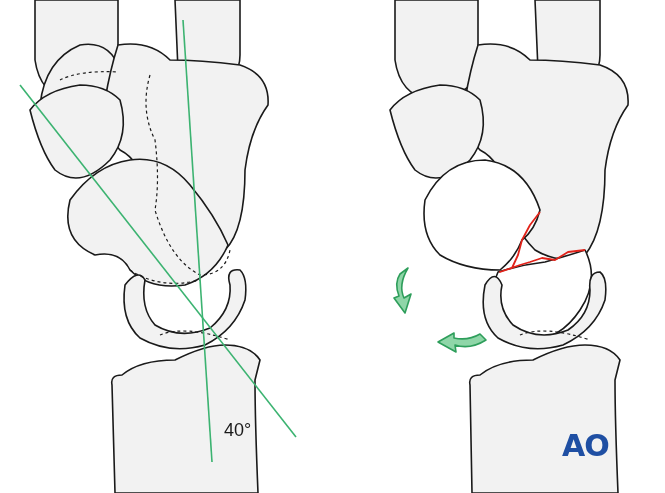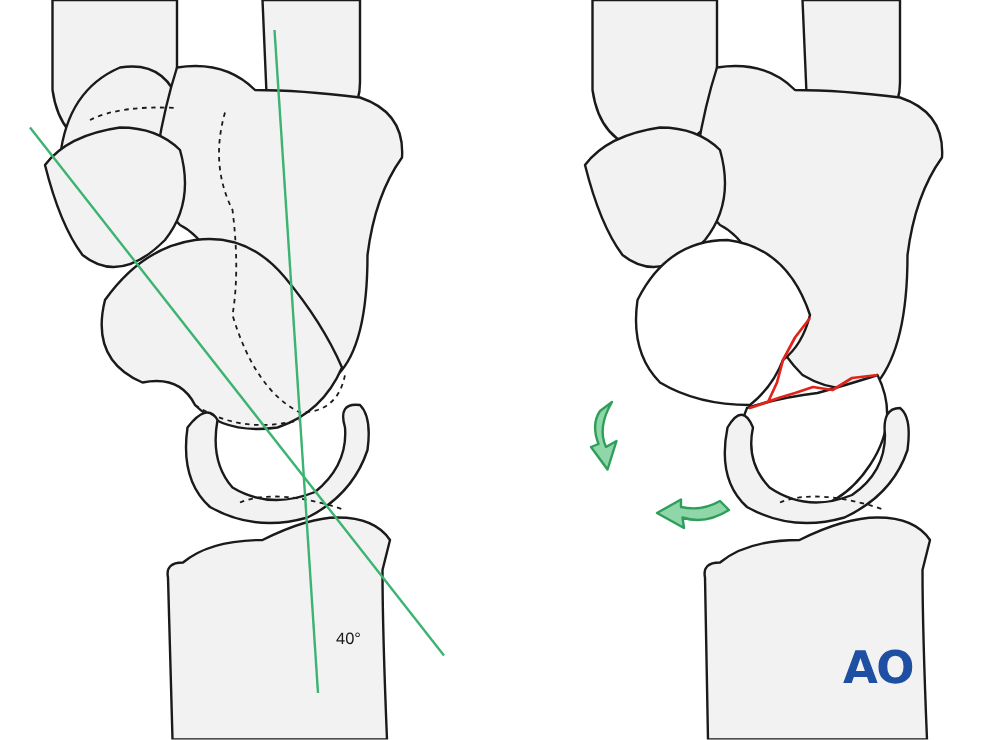--- a/index.html
+++ b/index.html
@@ -4,21 +4,21 @@
 <style>
   html, body { margin: 0; padding: 0; background: #ffffff; }
   body { width: 665px; height: 493px; position: relative; overflow: hidden; font-family: "Liberation Sans", sans-serif; }
   svg { position: absolute; left: 0; top: 0; }
   .bone { fill: #f2f2f2; stroke: #1a1a1a; stroke-width: 1.6; stroke-linejoin: round; }
   .bone-white { fill: #ffffff; stroke: #1a1a1a; stroke-width: 1.6; stroke-linejoin: round; }
   .dash { fill: none; stroke: #1a1a1a; stroke-width: 1.2; stroke-dasharray: 3 3; }
   .axis { stroke: #3cb371; stroke-width: 1.6; fill: none; }
   .fracture { fill: none; stroke: #e2231a; stroke-width: 1.8; stroke-linejoin: round; }
   .arrow { fill: #8fd6a8; stroke: #2e9e5b; stroke-width: 1.6; stroke-linejoin: round; }
-  .angle-label { position: absolute; left: 224px; top: 420px; font-size: 11px; color: #1a1a1a; }
+  .angle-label { position: absolute; left: 224px; top: 420px; font-size: 18px; color: #1a1a1a; }
   .logo { position: absolute; left: 562px; top: 428px; font-size: 30px; font-weight: bold; color: #1f4fa3; letter-spacing: -1px; font-family: "DejaVu Sans", sans-serif; text-align: right; }
 </style>
 </head>
 <body>
 
 <svg width="665" height="493" viewBox="0 0 665 493">
 
   <g>
 
     <path class="bone" d="M35,0 L35,60 Q40,95 70,100 Q110,98 118,70 L118,0 Z"></path>

